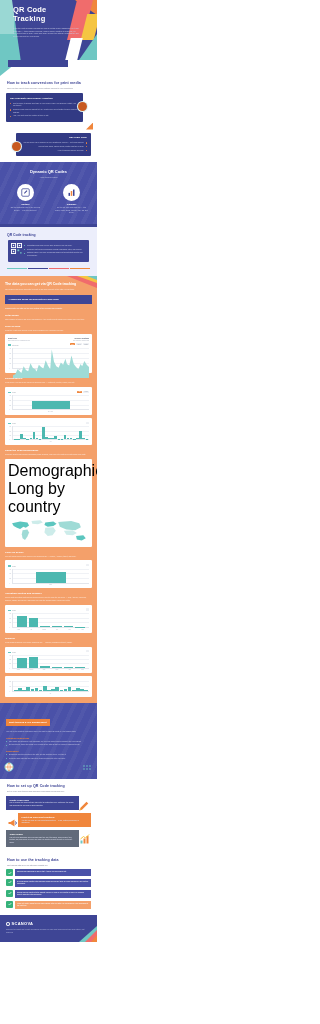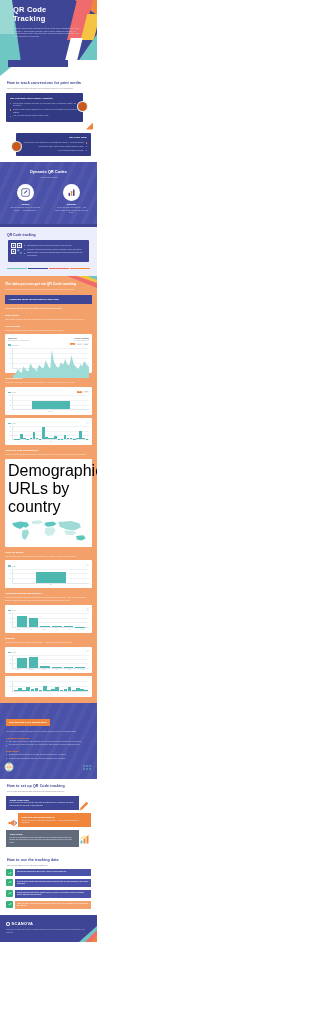--- a/index.html
+++ b/index.html
@@ -415,21 +415,21 @@
       <div class="xlabels" style="margin-left:4px">
         <span>Hour</span>
       </div>
     </div>
 
     <div class="onh">Know the scan performance</div>
     <div class="onp">Compare scan trends across campaigns, mark seasons, and plan out collateral reprints using scan data.</div>
 
     <div class="card">
       <div class="ttl">Demographics</div>
-      <div class="sml">URLs by country</div>
+      <div class="sml">Long by country</div>
       <div class="mapwrap">
         <svg viewBox="0 0 200 90" preserveAspectRatio="none" style="width:100%;height:100%">
           <rect width="200" height="90" fill="#fff"></rect>
           <path d="M10,18 L30,12 L48,16 L52,26 L44,34 L38,30 L30,38 L22,34 L14,28 Z" fill="#5cc6bf"></path>
           <path d="M36,42 L48,40 L52,50 L48,64 L42,76 L36,70 L34,56 Z" fill="#9fdbd6"></path>
           <path d="M92,16 L112,12 L120,20 L112,28 L98,30 L90,24 Z" fill="#5cc6bf"></path>
           <path d="M92,34 L112,32 L118,44 L110,60 L98,62 L90,50 Z" fill="#cdecea"></path>
           <path d="M124,14 L156,10 L176,18 L180,32 L166,42 L144,40 L128,30 Z" fill="#9fdbd6"></path>
           <path d="M138,44 L160,42 L170,52 L160,60 L144,58 Z" fill="#cdecea"></path>
           <path d="M168,62 L186,60 L192,70 L182,78 L170,74 Z" fill="#5cc6bf"></path>

